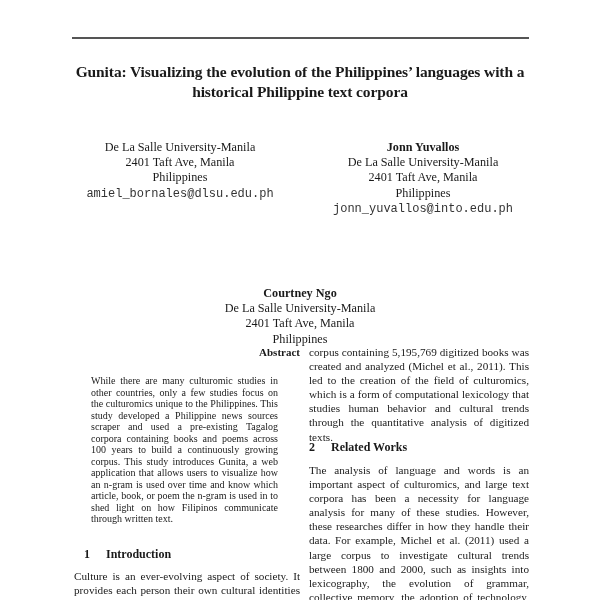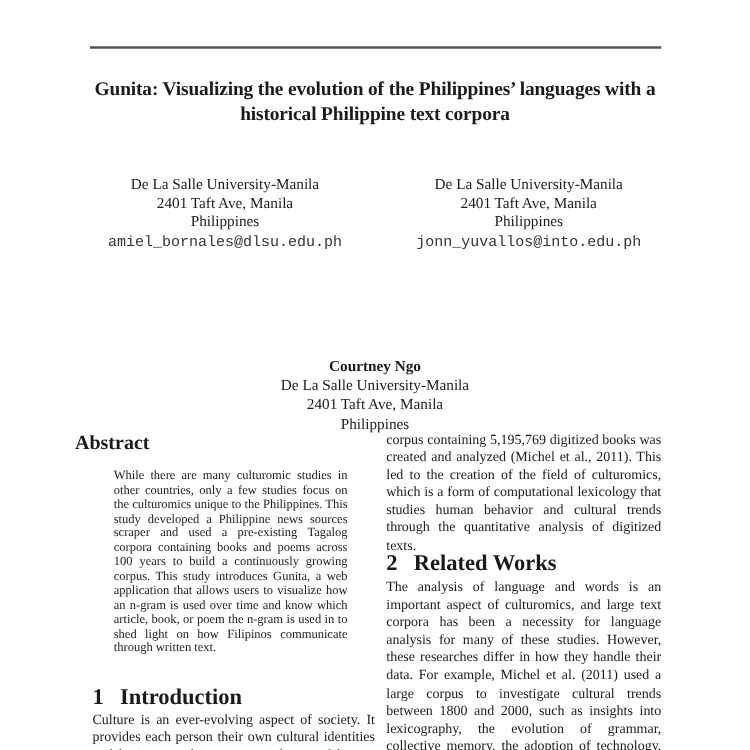--- a/index.html
+++ b/index.html
@@ -22,26 +22,26 @@
   }
   .author .name { font-weight: bold; }
   .author .email {
     font-family: "Liberation Mono", monospace; font-size: 12px; color: #333;
     margin-top: 1px;
   }
   .col {
     position: absolute; font-size: 11.2px; line-height: 14.1px; text-align: justify;
   }
   .abstract-head {
-    position: absolute; left: 60px; top: 346px; width: 240px; text-align: left;
-    font-weight: bold; font-size: 16px;
+    position: absolute; left: 60px; top: 346px; width: 240px; text-align: right;
+    font-weight: bold; font-size: 11px;
   }
   .abstract-body { left: 91px; top: 375px; width: 187px; font-size: 10px; line-height: 11.5px; }
   .sec-head {
-    position: absolute; font-weight: bold; font-size: 18px; font-family: Liberation Serif, serif;
+    position: absolute; font-weight: bold; font-size: 12px; font-family: Liberation Serif, serif;
   }
   .sec-head .num { display: inline-block; width: 22px; }
   .left-body { left: 74px; top: 569px; width: 226px; }
   .right-top { left: 309px; top: 345px; width: 220px; }
   .right-body { left: 309px; top: 463px; width: 220px; }
   .col p { margin: 0; }
   .col p::after { content: ""; display: inline-block; width: 100%; height: 0; }
   .col p.last::after { display: none; }
 </style>
 </head>
@@ -52,39 +52,40 @@
 <div class="title">Gunita: Visualizing the evolution of the Philippines’ languages with a historical Philippine text corpora</div>
 
 <div class="author" style="left:60px; top:140px;">
   <div>De La Salle University-Manila</div>
   <div>2401 Taft Ave, Manila</div>
   <div>Philippines</div>
   <div class="email">amiel_bornales@dlsu.edu.ph</div>
 </div>
 
 <div class="author" style="left:303px; top:140px;">
+  <div class="name">Jonn Yuvallos</div>
   <div>De La Salle University-Manila</div>
   <div>2401 Taft Ave, Manila</div>
   <div>Philippines</div>
   <div class="email">jonn_yuvallos@into.edu.ph</div>
 </div>
 
 <div class="author" style="left:180px; top:242px;margin-top:44px;">
   <div class="name">Courtney Ngo</div>
   <div>De La Salle University-Manila</div>
   <div>2401 Taft Ave, Manila</div>
   <div>Philippines</div>
 </div>
 
 <div class="abstract-head">Abstract</div>
 <div class="col abstract-body">
   <p class="last">While there are many culturomic studies in other countries, only a few studies focus on the culturomics unique to the Philippines. This study developed a Philippine news sources scraper and used a pre-existing Tagalog corpora containing books and poems across 100 years to build a continuously growing corpus. This study introduces Gunita, a web application that allows users to visualize how an n-gram is used over time and know which article, book, or poem the n-gram is used in to shed light on how Filipinos communicate through written text.</p>
 </div>
 
-<div class="sec-head" style="left:74px; top:547px;">
+<div class="sec-head" style="left:84px; top:547px;">
   <span class="num">1</span><span>Introduction</span>
 </div>
 <div class="col left-body">
   <p>Culture is an ever-evolving aspect of society. It provides each person their own cultural identities and heritage, and is an essential area of human</p>
 </div>
 
 <div class="col right-top">
   <p class="last">corpus containing 5,195,769 digitized books was created and analyzed (Michel et al., 2011). This led to the creation of the field of culturomics, which is a form of computational lexicology that studies human behavior and cultural trends through the quantitative analysis of digitized texts.</p>
 </div>
 

